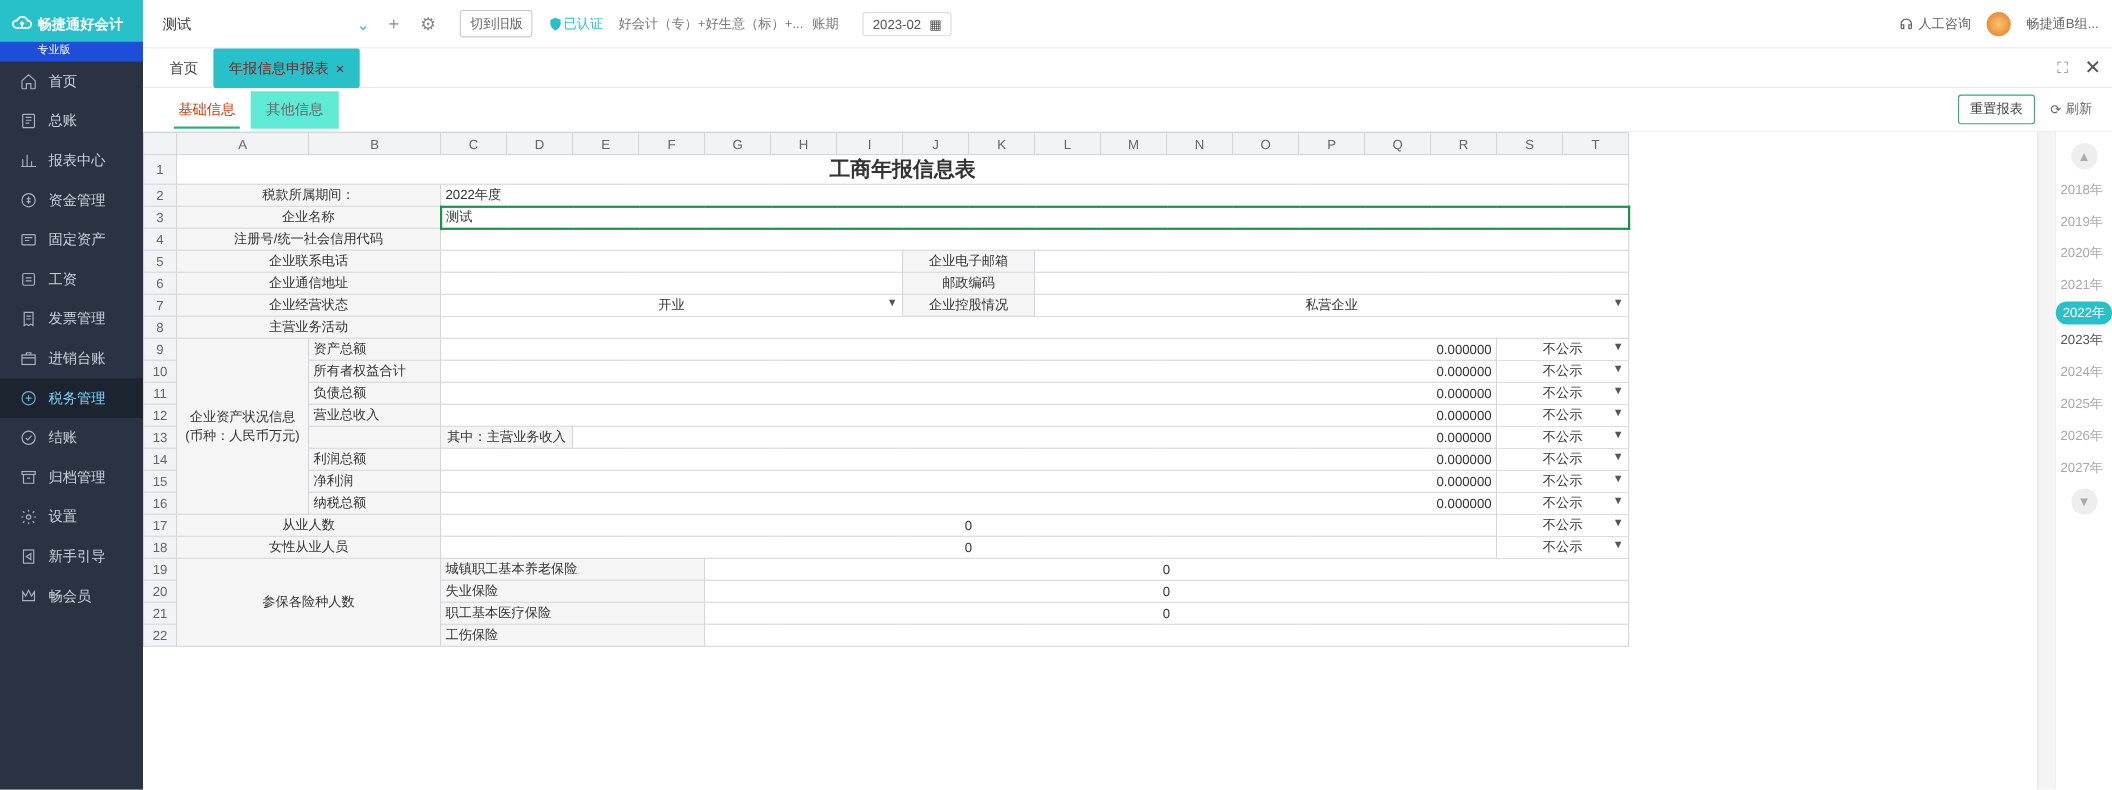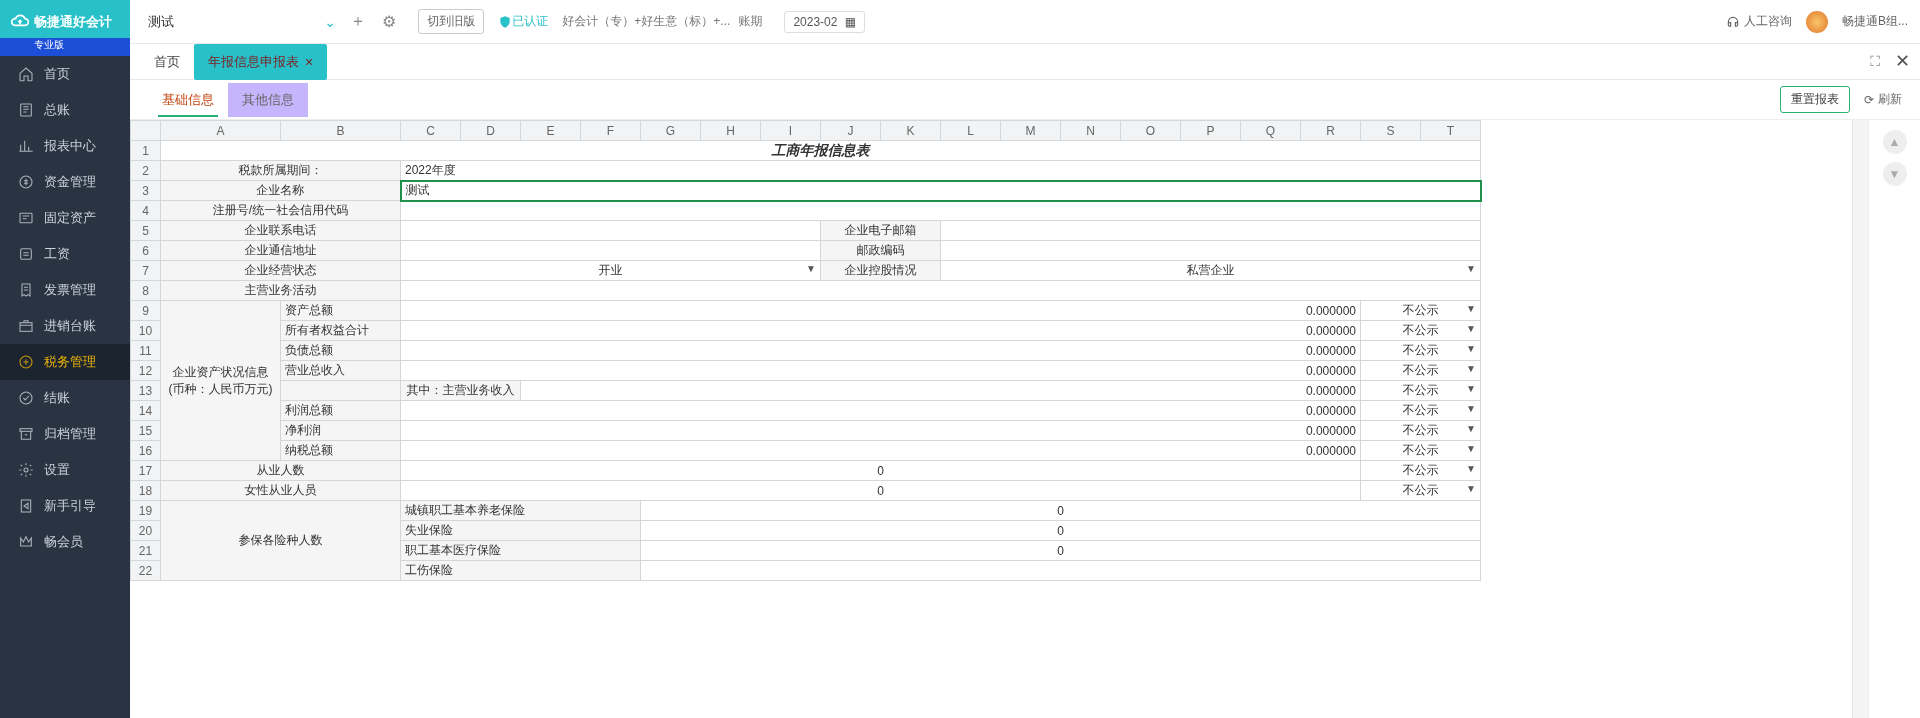--- a/index.html
+++ b/index.html
@@ -4,21 +4,21 @@
 <style>
 * { margin: 0; padding: 0; box-sizing: border-box; font-family: "Microsoft YaHei", Arial, sans-serif; }
 html, body { width: 1920px; height: 718px; overflow: hidden; background: #fff; }
 .app { display: flex; width: 1920px; height: 718px; }
 
 
 .sidebar { width: 130px; background: #2a3342; color: #c9d1db; display: flex; flex-direction: column; font-size: 13px; }
 .logo { background: #29c1c9; color: #fff; height: 44px; display: flex; align-items: center; padding-left: 10px; font-size: 13px; font-weight: bold; }
 .logo-icon { width: 20px; height: 20px; margin-right: 4px; }
 .nav-item { height: 36px; display: flex; align-items: center; padding-left: 18px; cursor: pointer; }
-.nav-item.active { background: #1c2430; color: #eab308; }
+.nav-item.active { background: #1c2430; color: #7dd3fc; }
 .nav-icon { width: 16px; height: 16px; margin-right: 10px; opacity: 0.8; }
 
 
 .main { flex: 1; display: flex; flex-direction: column; }
 .topbar { height: 44px; border-bottom: 1px solid #e6e8eb; display: flex; align-items: center; padding: 0 12px; font-size: 12px; color: #555; }
 .company-select { width: 200px; border: none; color: #333; font-size: 13px; display: flex; align-items: center; justify-content: space-between; padding: 4px 6px; cursor: pointer; }
 .chev { color: #29c1c9; font-size: 14px; margin-left: 6px; }
 .tb-icon { margin: 0 8px; cursor: pointer; color: #888; font-size: 16px; }
 .old-btn { border: 1px solid #ccc; border-radius: 3px; padding: 3px 8px; margin: 0 14px; cursor: pointer; color: #666; font-size: 12px; }
 .verified { color: #29c1c9; display: flex; align-items: center; margin-right: 10px; }
@@ -35,40 +35,40 @@
 .tab.active { background: #29c1c9; color: #7f1d1d; border-radius: 2px; }
 .tab-close-x { margin-left: 6px; font-size: 14px; }
 .tabs-close { position: absolute; right: 10px; top: 6px; font-size: 18px; color: #555; cursor: pointer; }
 .tabs-expand { position: absolute; right: 40px; top: 9px; font-size: 14px; color: #888; cursor: pointer; }
 
 
 .subhdr { height: 40px; display: flex; align-items: center; padding: 0 18px; border-bottom: 1px solid #eee; }
 .subtab { padding: 8px 14px; font-size: 13px; color: #666; cursor: pointer; position: relative; }
 .subtab.active { color: #c2410c; }
 .subtab.active::after { content: ""; position: absolute; left: 10px; right: 10px; bottom: 0; height: 2px; background: #27b373; }
-.subtab.gray { background: #c4b5fd; }
+.subtab.gray { background: #5eead4; }
 .subhdr-right { margin-left: auto; display: flex; gap: 14px; align-items: center; }
 .reset-btn { border: 1px solid #27b373; color: #404040; border-radius: 3px; padding: 4px 10px; font-size: 12px; cursor: pointer; }
 .refresh-btn { color: #666; font-size: 12px; cursor: pointer; display: flex; align-items: center; gap: 4px; }
 
 
 .sheet-wrap { flex: 1; display: flex; overflow: hidden; }
 .sheet { flex: 1; overflow: auto; position: relative; }
 table.grid { border-collapse: collapse; font-size: 12px; color: #333; table-layout: fixed; }
 table.grid th, table.grid td { border: 1px solid #d4d7da; height: 20px; padding: 0 4px; background: #fff; }
 table.grid th { background: #f1f3f5; font-weight: normal; text-align: center; color: #666; }
 .rowhdr { width: 30px; background: #f1f3f5 !important; text-align: center; color: #666; }
 .lbl { background: #f5f5f5 !important; text-align: center; }
 .lbl-left { background: #f5f5f5 !important; text-align: left; padding-left: 6px; }
 .val-right { text-align: right; padding-right: 6px; }
 .val-center { text-align: center; }
 .sel-cell { position: relative; }
 .sel-caret { position: absolute; right: 4px; top: 2px; font-size: 10px; color: #555; }
 .active-cell { border: 2px solid #1f8f4c !important; }
-.title-cell { text-align: center; font-size: 14px; font-weight: bold; font-style: italic; }
+.title-cell { text-align: center; font-size: 19px; font-weight: bold; }
 
 
 .year-panel { width: 52px; border-left: 1px solid #eee; display: flex; flex-direction: column; align-items: center; padding-top: 6px; font-size: 12px; color: #aaa; }
 .year-arrow { width: 24px; height: 24px; border-radius: 50%; background: #eee; display: flex; align-items: center; justify-content: center; cursor: pointer; margin: 4px 0; }
 .year-item { padding: 6px 4px; cursor: pointer; }
 .year-item.dark { color: #555; }
 .year-item.active { background: #29c1c9; color: #fff; border-radius: 10px; padding: 2px 6px; }
 
 
 .vscroll { width: 16px; background: #f4f4f4; border-left: 1px solid #e3e3e3; }
@@ -425,17 +425,29 @@
                 <td class="rowhdr">22</td>
                 <td colspan="4" class="lbl-left">工伤保险</td>
                 <td colspan="14" class="val-center"></td>
               </tr>
             </tbody>
           </table>
       </div>
       <div class="vscroll"></div>
       <div class="year-panel">
         <div class="year-arrow">▲</div>
+        <div id="year-list">
+            <div class="year-item">2018年</div>
+            <div class="year-item">2019年</div>
+            <div class="year-item">2020年</div>
+            <div class="year-item">2021年</div>
+            <div class="year-item active">2022年</div>
+            <div class="year-item dark">2023年</div>
+            <div class="year-item">2024年</div>
+            <div class="year-item">2025年</div>
+            <div class="year-item">2026年</div>
+            <div class="year-item">2027年</div>
+          </div>
         <div class="year-arrow">▼</div>
       </div>
     </div>
   </div>
 </div>
 
 </body></html>

